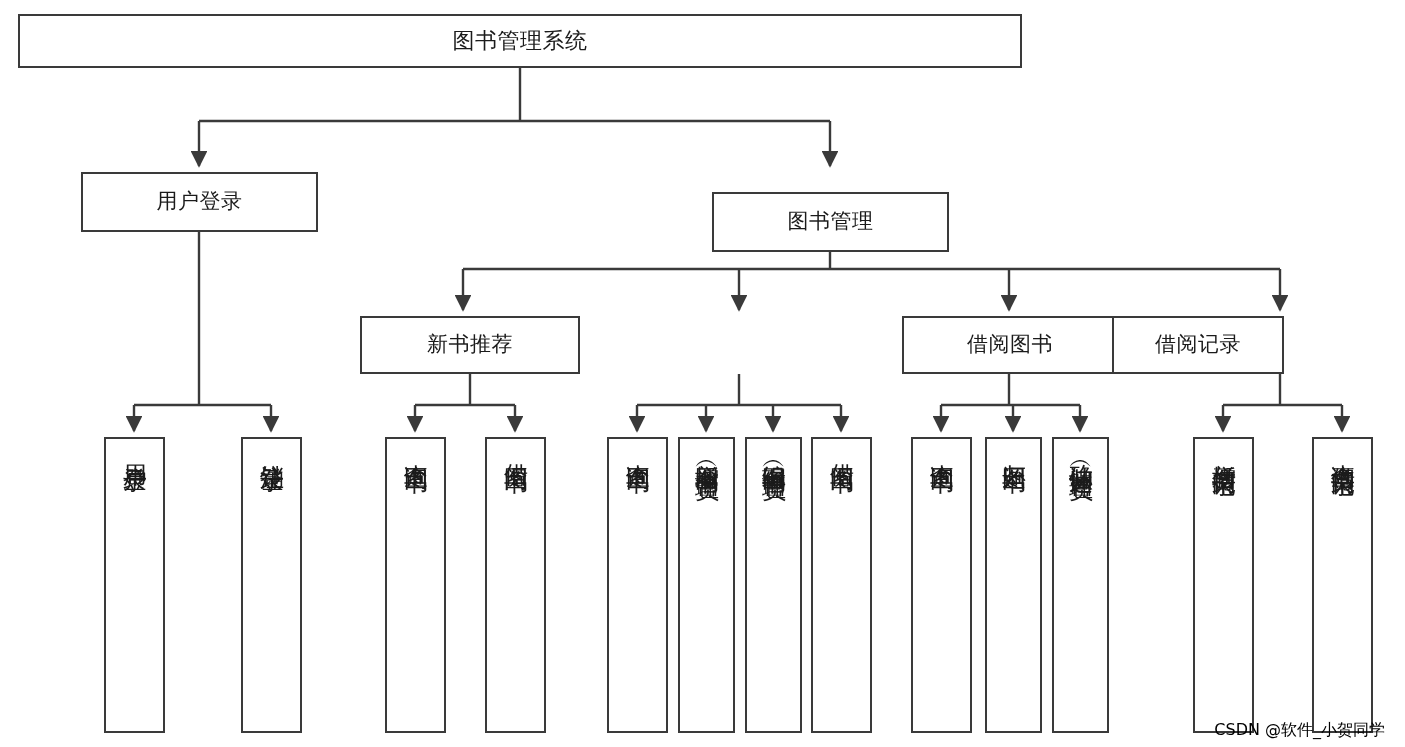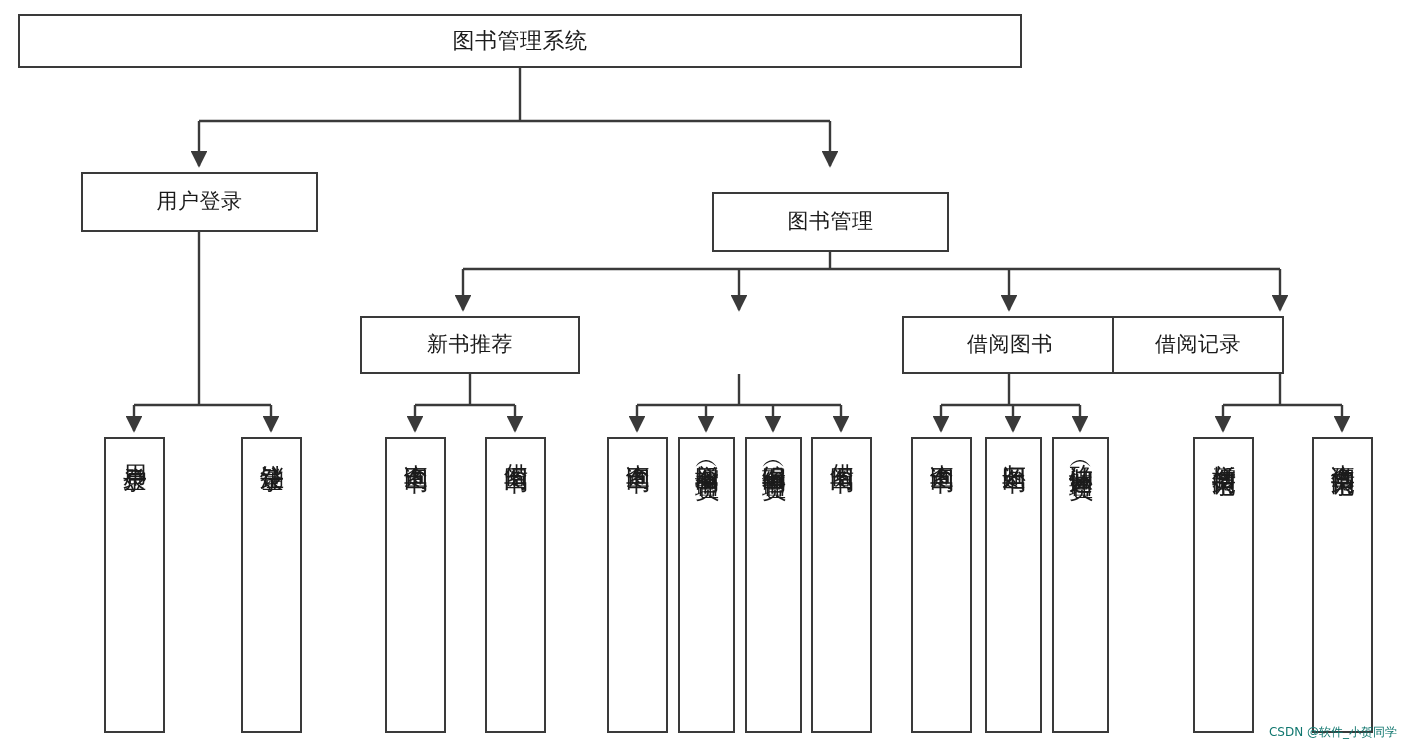--- a/index.html
+++ b/index.html
@@ -59,24 +59,24 @@
   .node.v .lbl {
     writing-mode: vertical-rl;
     text-orientation: upright;
     font-size: 24px;
     line-height: 1.12;
     letter-spacing: 2px;
     white-space: nowrap;
   }
   .watermark {
     position: absolute;
-    right: 8px;
+    right: 20px;
     bottom: 6px;
-    font-size: 12px;
-    color: #0f766e;
+    font-size: 16px;
+    color: #000000;
     z-index: 5;
     white-space: nowrap;
     user-select: none;
   }
 </style>
 </head>
 <body>
 
 <div id="canvas">
 

